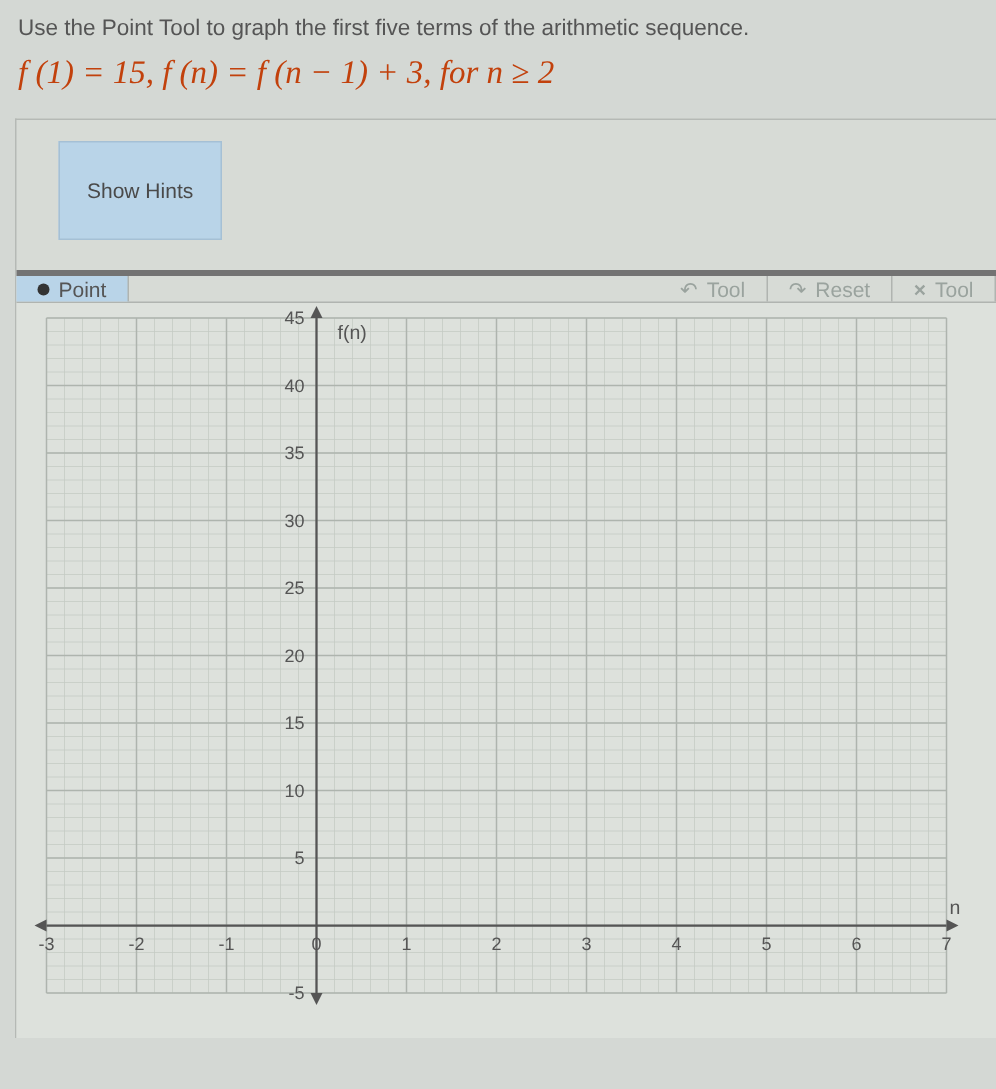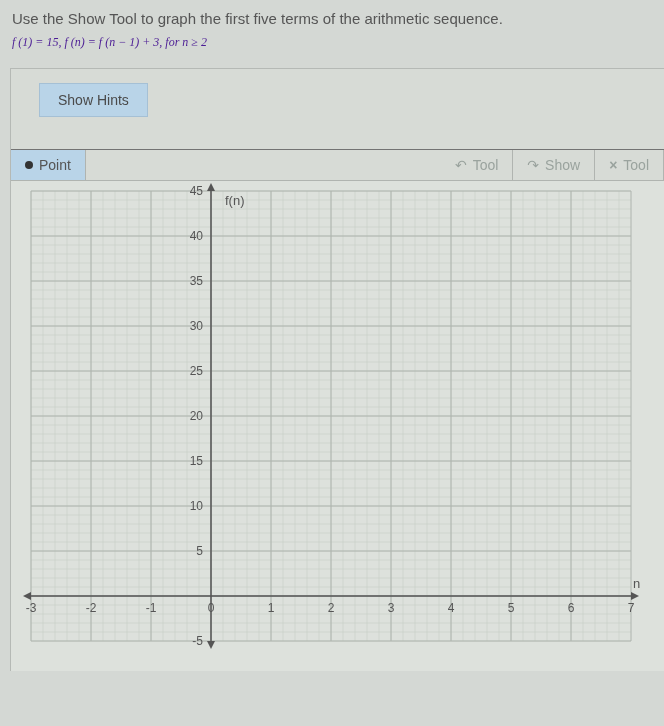--- a/index.html
+++ b/index.html
@@ -11,50 +11,50 @@
       overflow: hidden;
       color: #4a4a4a;
     }
     .instruction {
       padding: 10px 12px 4px;
       font-size: 15px;
       color: #555;
     }
     .formula {
       padding: 4px 12px 12px;
-      font-size: 12px;
+      font-size: 22px;
       font-style: italic;
       font-family: 'Times New Roman', serif;
-      color: #4c1d95;
+      color: #c2410c;
     }
     .panel {
       margin: 6px 0 0 10px;
       border-top: 1px solid #b5b9b5;
       border-left: 1px solid #b5b9b5;
       background: #d7dbd6;
       padding: 14px 0 0 0;
     }
     .hints-btn {
       display: inline-block;
       margin-left: 28px;
       background: #b9d4e8;
       border: 1px solid #a5c0d5;
-      padding: 8px 18px;
+      padding: 24px 18px;
       font-size: 14px;
       color: #4a4a4a;
       cursor: pointer;
     }
     .toolbar {
-      margin-top: 32px;
-      border-top: 1px solid #737373;
+      margin-top: 20px;
+      border-top: 4px solid #737373;
       border-bottom: 1px solid #b0b4b0;
       display: flex;
       align-items: stretch;
       background: #d7dbd6;
-      height: 32px;
+      height: 22px;
     }
     .tool-btn {
       display: flex;
       align-items: center;
       gap: 6px;
       padding: 0 14px;
       font-size: 14px;
       color: #555;
       border-right: 1px solid #b0b4b0;
       cursor: pointer;
@@ -72,39 +72,39 @@
       position: relative;
       width: 100%;
       height: 490px;
       background: #dde1dc;
     }
     svg { display: block; }
   </style>
 </head>
 <body>
 
-<div class="instruction">Use the Show Tool to graph the first five terms of the arithmetic sequence.</div>
+<div class="instruction">Use the Point Tool to graph the first five terms of the arithmetic sequence.</div>
 <div class="formula">f (1) = 15, f (n) = f (n − 1) + 3, for n ≥ 2</div>
 
 <div class="panel">
   <div class="hints-btn">Show Hints</div>
 
   <div class="toolbar">
     <div class="tool-btn active">
       <span class="dot"></span>
       <span>Point</span>
     </div>
     <div class="tool-btn spacer"></div>
     <div class="tool-btn disabled">
       <span>↶</span>
       <span>Tool</span>
     </div>
     <div class="tool-btn disabled">
       <span>↷</span>
-      <span>Show</span>
+      <span>Reset</span>
     </div>
     <div class="tool-btn disabled">
       <span class="x-mark">×</span>
       <span>Tool</span>
     </div>
   </div>
 
   <div class="graph-container">
     <svg id="graph-svg" width="664" height="490">
         <line x1="20" y1="460" x2="20" y2="10" stroke="#c3c9c3" stroke-width="0.5"></line>

